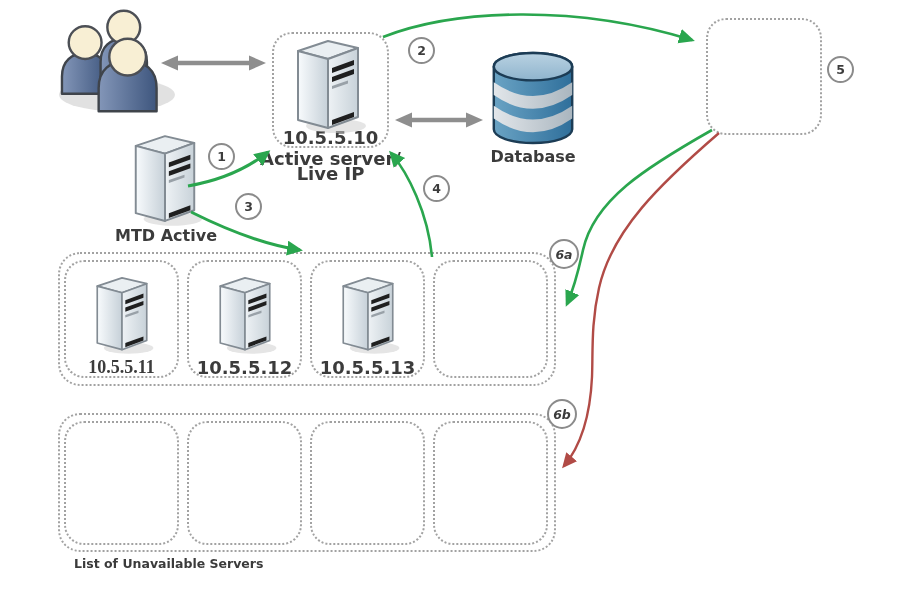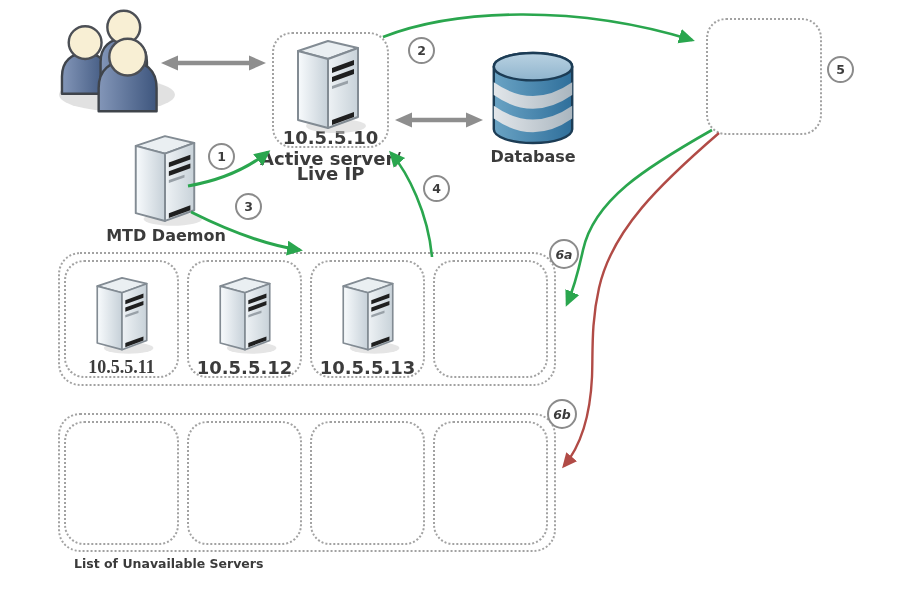--- a/index.html
+++ b/index.html
@@ -127,21 +127,21 @@
 
   <div class="lbl f13" style="left:274px;top:130px;width:113px;">10.5.5.10</div>
   <div class="lbl f13" style="left:258px;top:151px;width:145px;">
     <div>Active server/</div>
     <div>Live IP</div>
   </div>
 
   <div class="lbl f14" style="left:483px;top:149px;width:100px;">Database</div>
 
 
-  <div class="lbl f14" style="left:98px;top:228px;width:136px;">MTD Daemon</div>
+  <div class="lbl f14" style="left:98px;top:228px;width:136px;">MTD Active</div>
 
   <div class="lbl f13" style="left:64px;top:360px;width:115px;font-family:Liberation Serif, serif;">10.5.5.11</div>
   <div class="lbl f13" style="left:187px;top:360px;width:115px;">10.5.5.12</div>
   <div class="lbl f13" style="left:310px;top:360px;width:115px;">10.5.5.13</div>
 
   <div class="lbl lbl-left f12" style="left:74px;top:556px;">List of Unavailable Servers</div>
 
   <div class="badge d27" style="left:208px;top:143px;">
       <span>1</span>
     </div>

